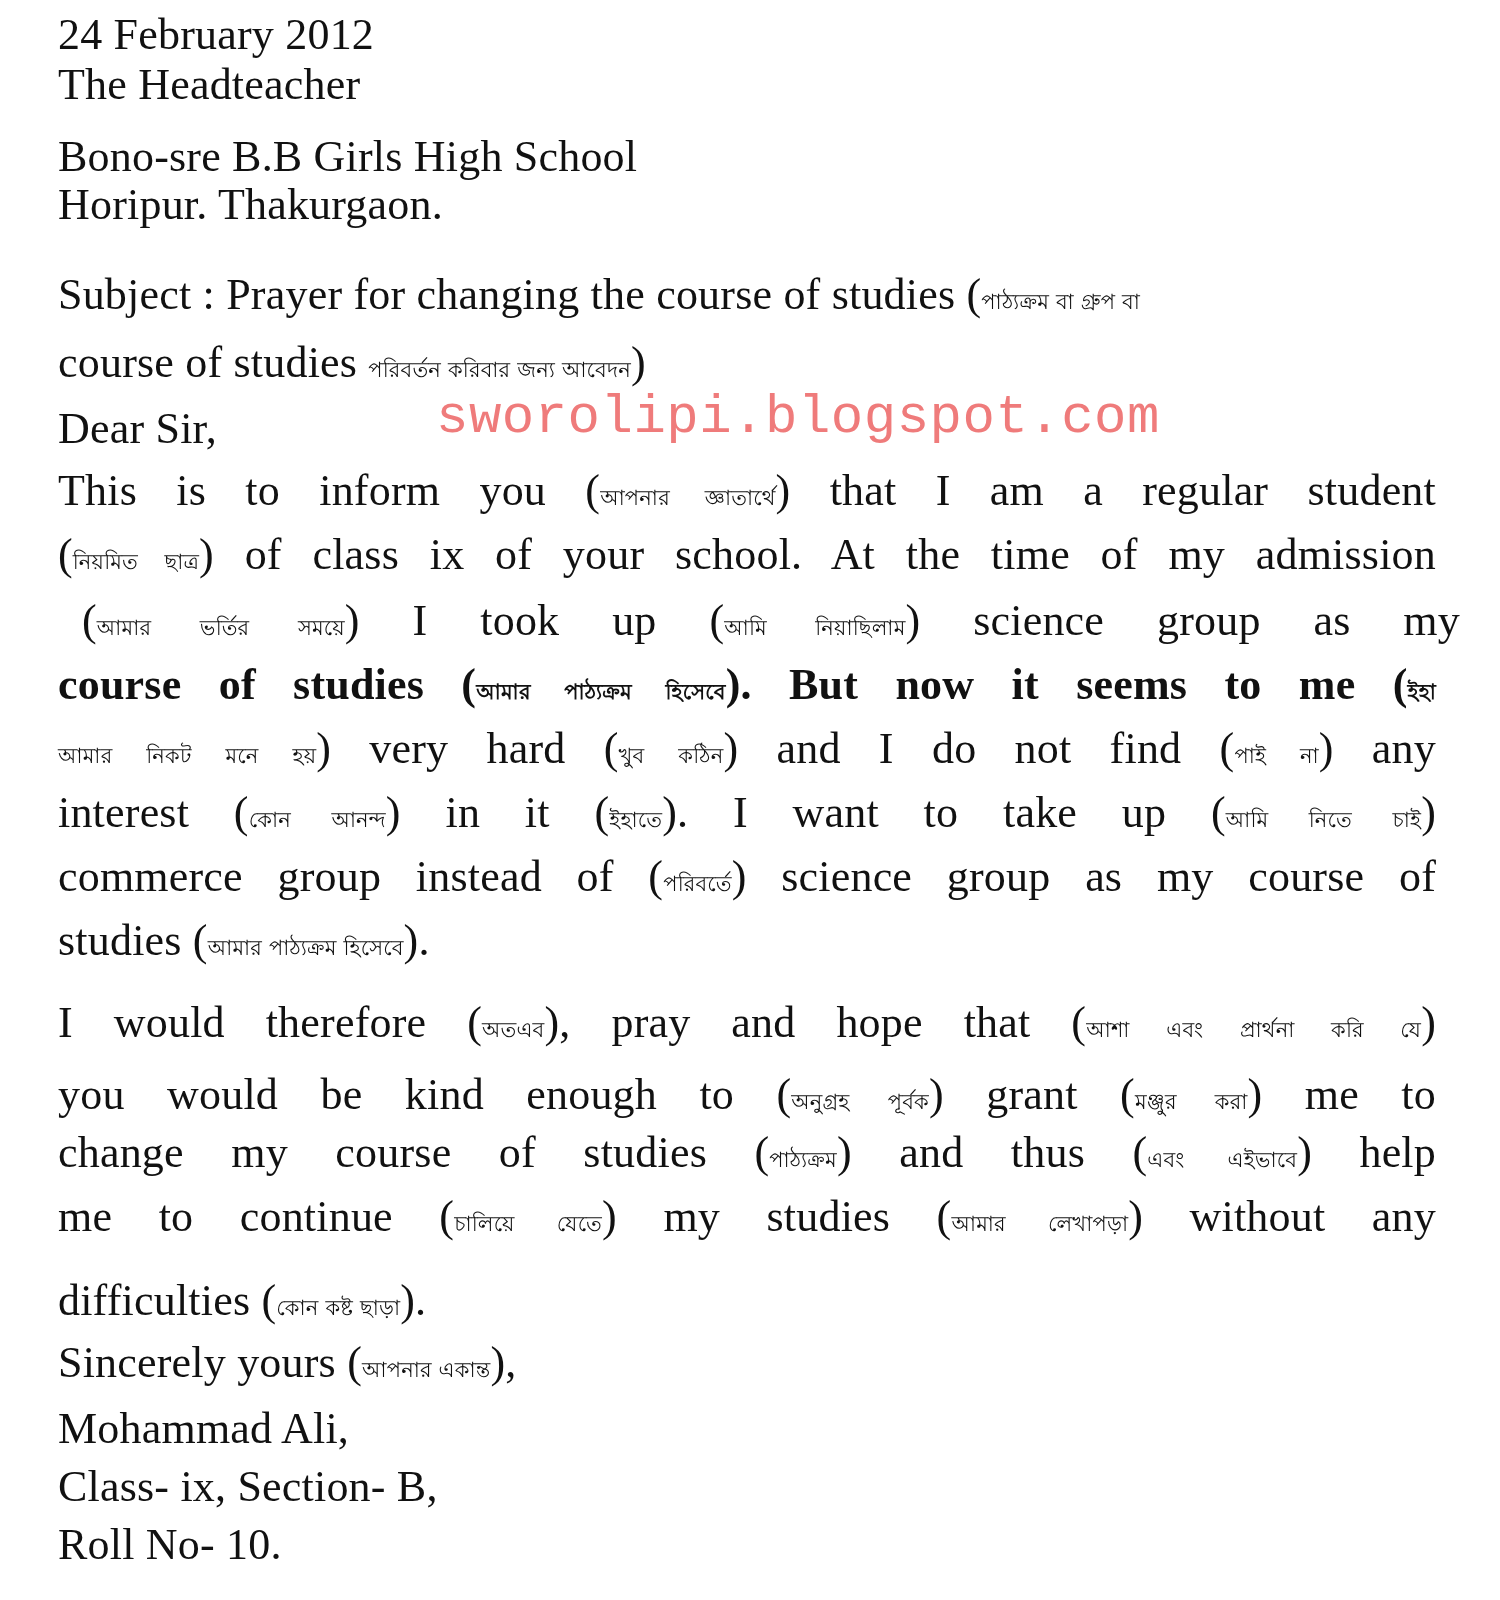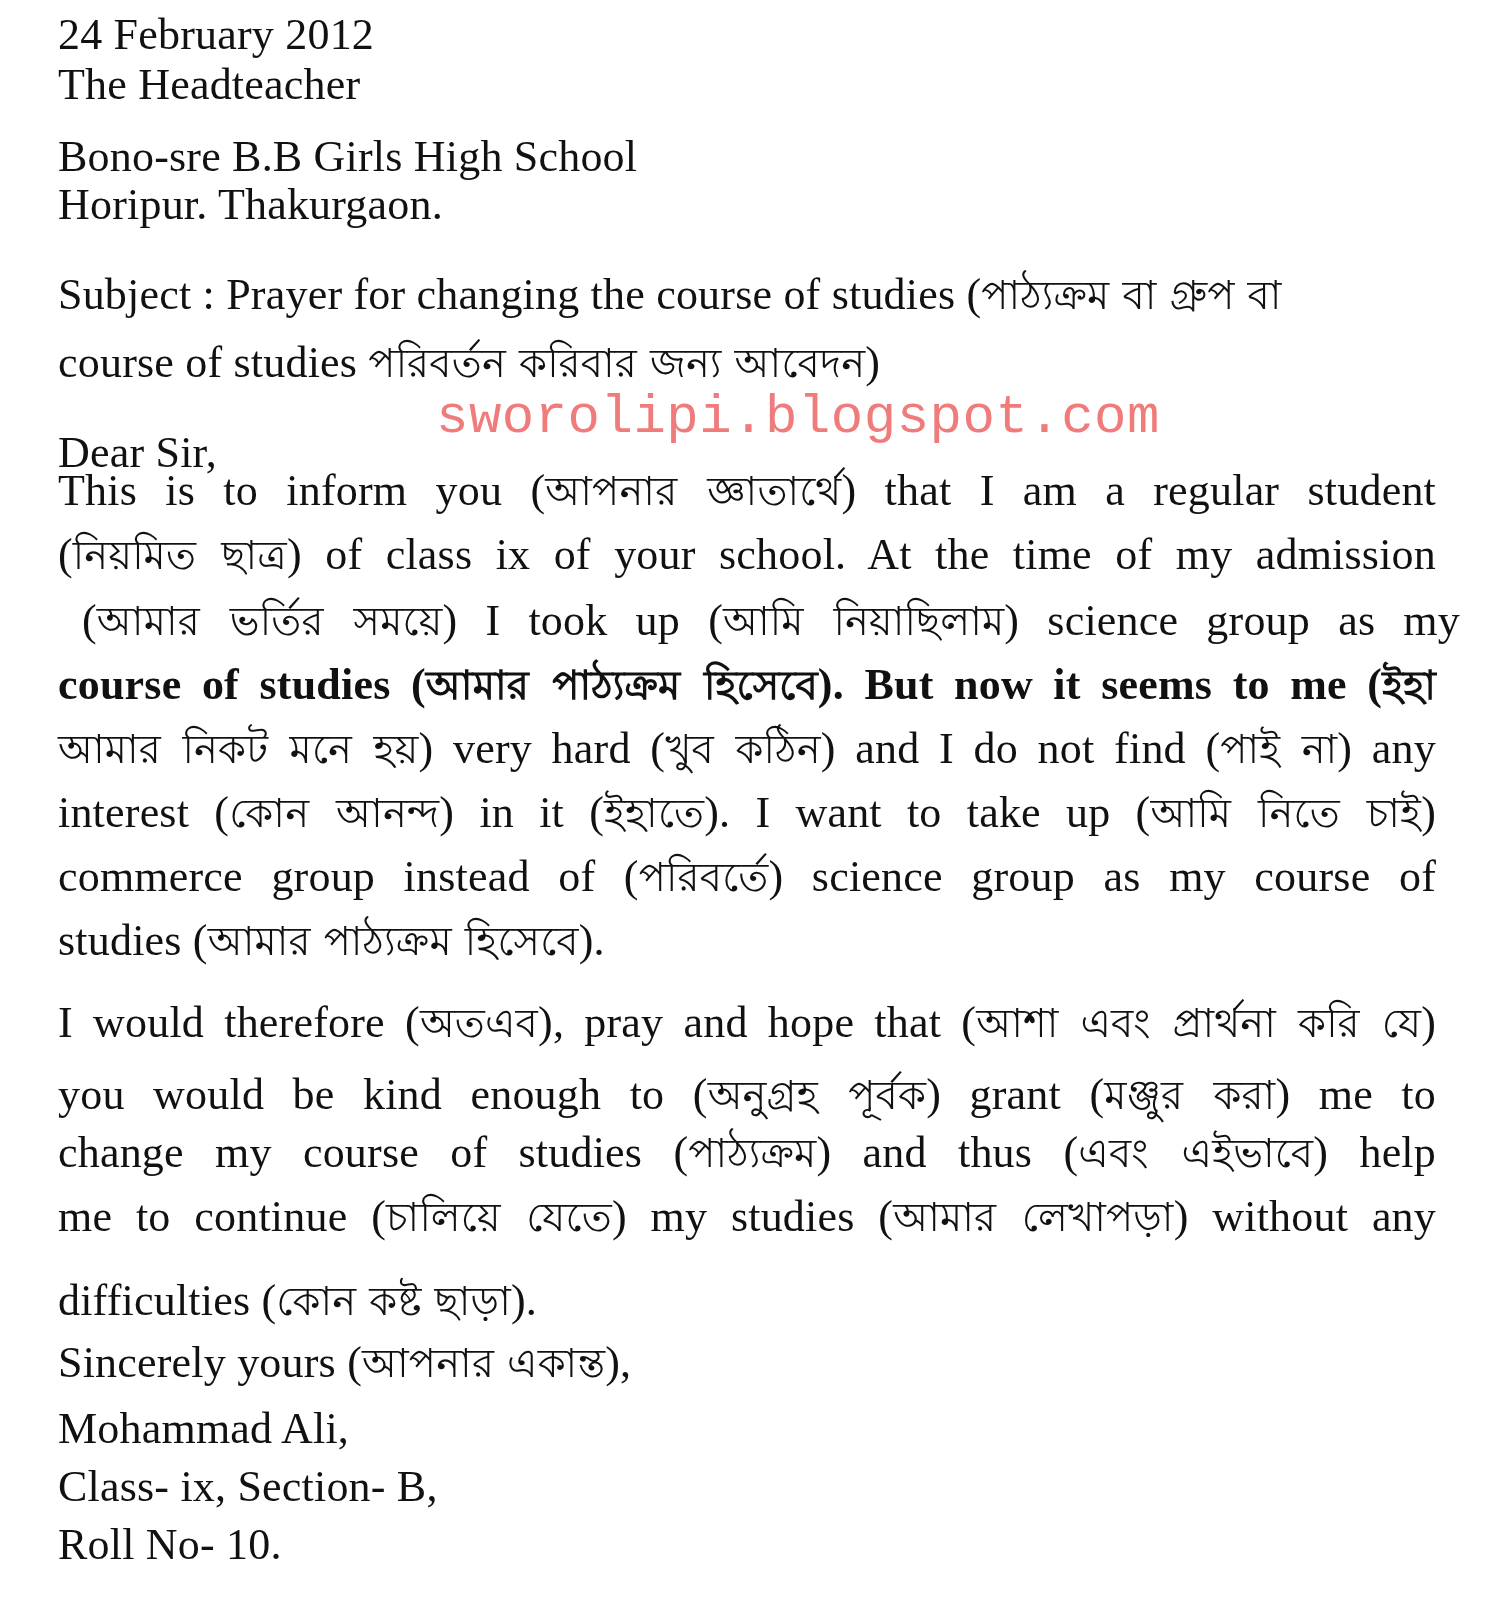--- a/index.html
+++ b/index.html
@@ -30,21 +30,21 @@
       letter-spacing: 0.2px;
     }
     .justify {
       width: 1378px;
       text-align: justify;
       text-align-last: justify;
       white-space: normal;
     }
     .bn {
       font-family: "DejaVu Sans", "Liberation Sans", sans-serif;
-      font-size: 40px;
+      font-size: 21px;
     }
     .watermark {
       position: absolute;
       left: 436px;
       top: 386px;
       font-family: Liberation Mono, monospace;
       font-size: 54px;
       line-height: 64px;
       color: #ef7b7b;
       letter-spacing: 0.5px;
@@ -57,21 +57,21 @@
 <div class="page">
 
   <div class="line" style="top:10px;">24 February 2012</div>
   <div class="line" style="top:60px;">The Headteacher</div>
   <div class="line" style="top:132px;text-align:center;">Bono-sre B.B Girls High School</div>
   <div class="line" style="top:180px;">Horipur. Thakurgaon.</div>
 
   <div class="line" style="top:270px;">Subject : Prayer for changing the course of studies (<span class="bn">পাঠ্যক্রম বা গ্রুপ বা</span></div>
   <div class="line" style="top:338px;">course of studies <span class="bn">পরিবর্তন করিবার জন্য আবেদন</span>)</div>
 
-  <div class="line" style="top:404px;margin-top:24px;">Dear Sir,</div>
+  <div class="line" style="top:404px;">Dear Sir,</div>
 
   <div class="line justify" style="top:466px;">This is to inform you (<span class="bn">আপনার জ্ঞাতার্থে</span>) that I am a regular student</div>
   <div class="line justify" style="top:530px;">(<span class="bn">নিয়মিত ছাত্র</span>) of class ix of your school. At the time of my admission</div>
   <div class="line justify" style="top:596px;margin-left:24px;">(<span class="bn">আমার ভর্তির সময়ে</span>) I took up (<span class="bn">আমি নিয়াছিলাম</span>) science group as my</div>
   <div class="line justify" style="top:660px;font-weight:bold;">course of studies (<span class="bn">আমার পাঠ্যক্রম হিসেবে</span>). But now it seems to me (<span class="bn">ইহা</span></div>
   <div class="line justify" style="top:724px;"><span class="bn">আমার নিকট মনে হয়</span>) very hard (<span class="bn">খুব কঠিন</span>) and I do not find (<span class="bn">পাই না</span>) any</div>
   <div class="line justify" style="top:788px;">interest (<span class="bn">কোন আনন্দ</span>) in it (<span class="bn">ইহাতে</span>). I want to take up (<span class="bn">আমি নিতে চাই</span>)</div>
   <div class="line justify" style="top:852px;">commerce group instead of (<span class="bn">পরিবর্তে</span>) science group as my course of</div>
   <div class="line" style="top:916px;">studies (<span class="bn">আমার পাঠ্যক্রম হিসেবে</span>).</div>
 

